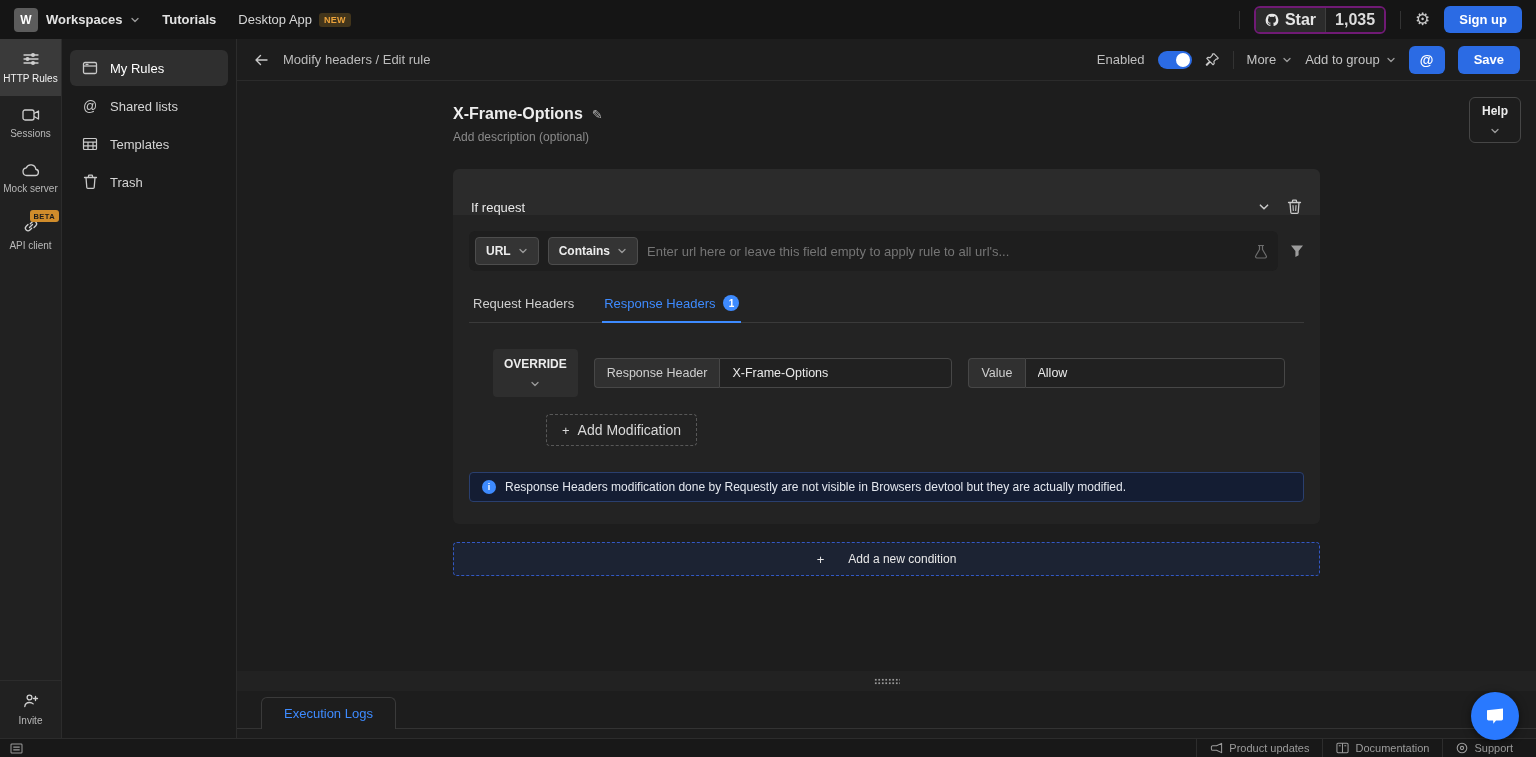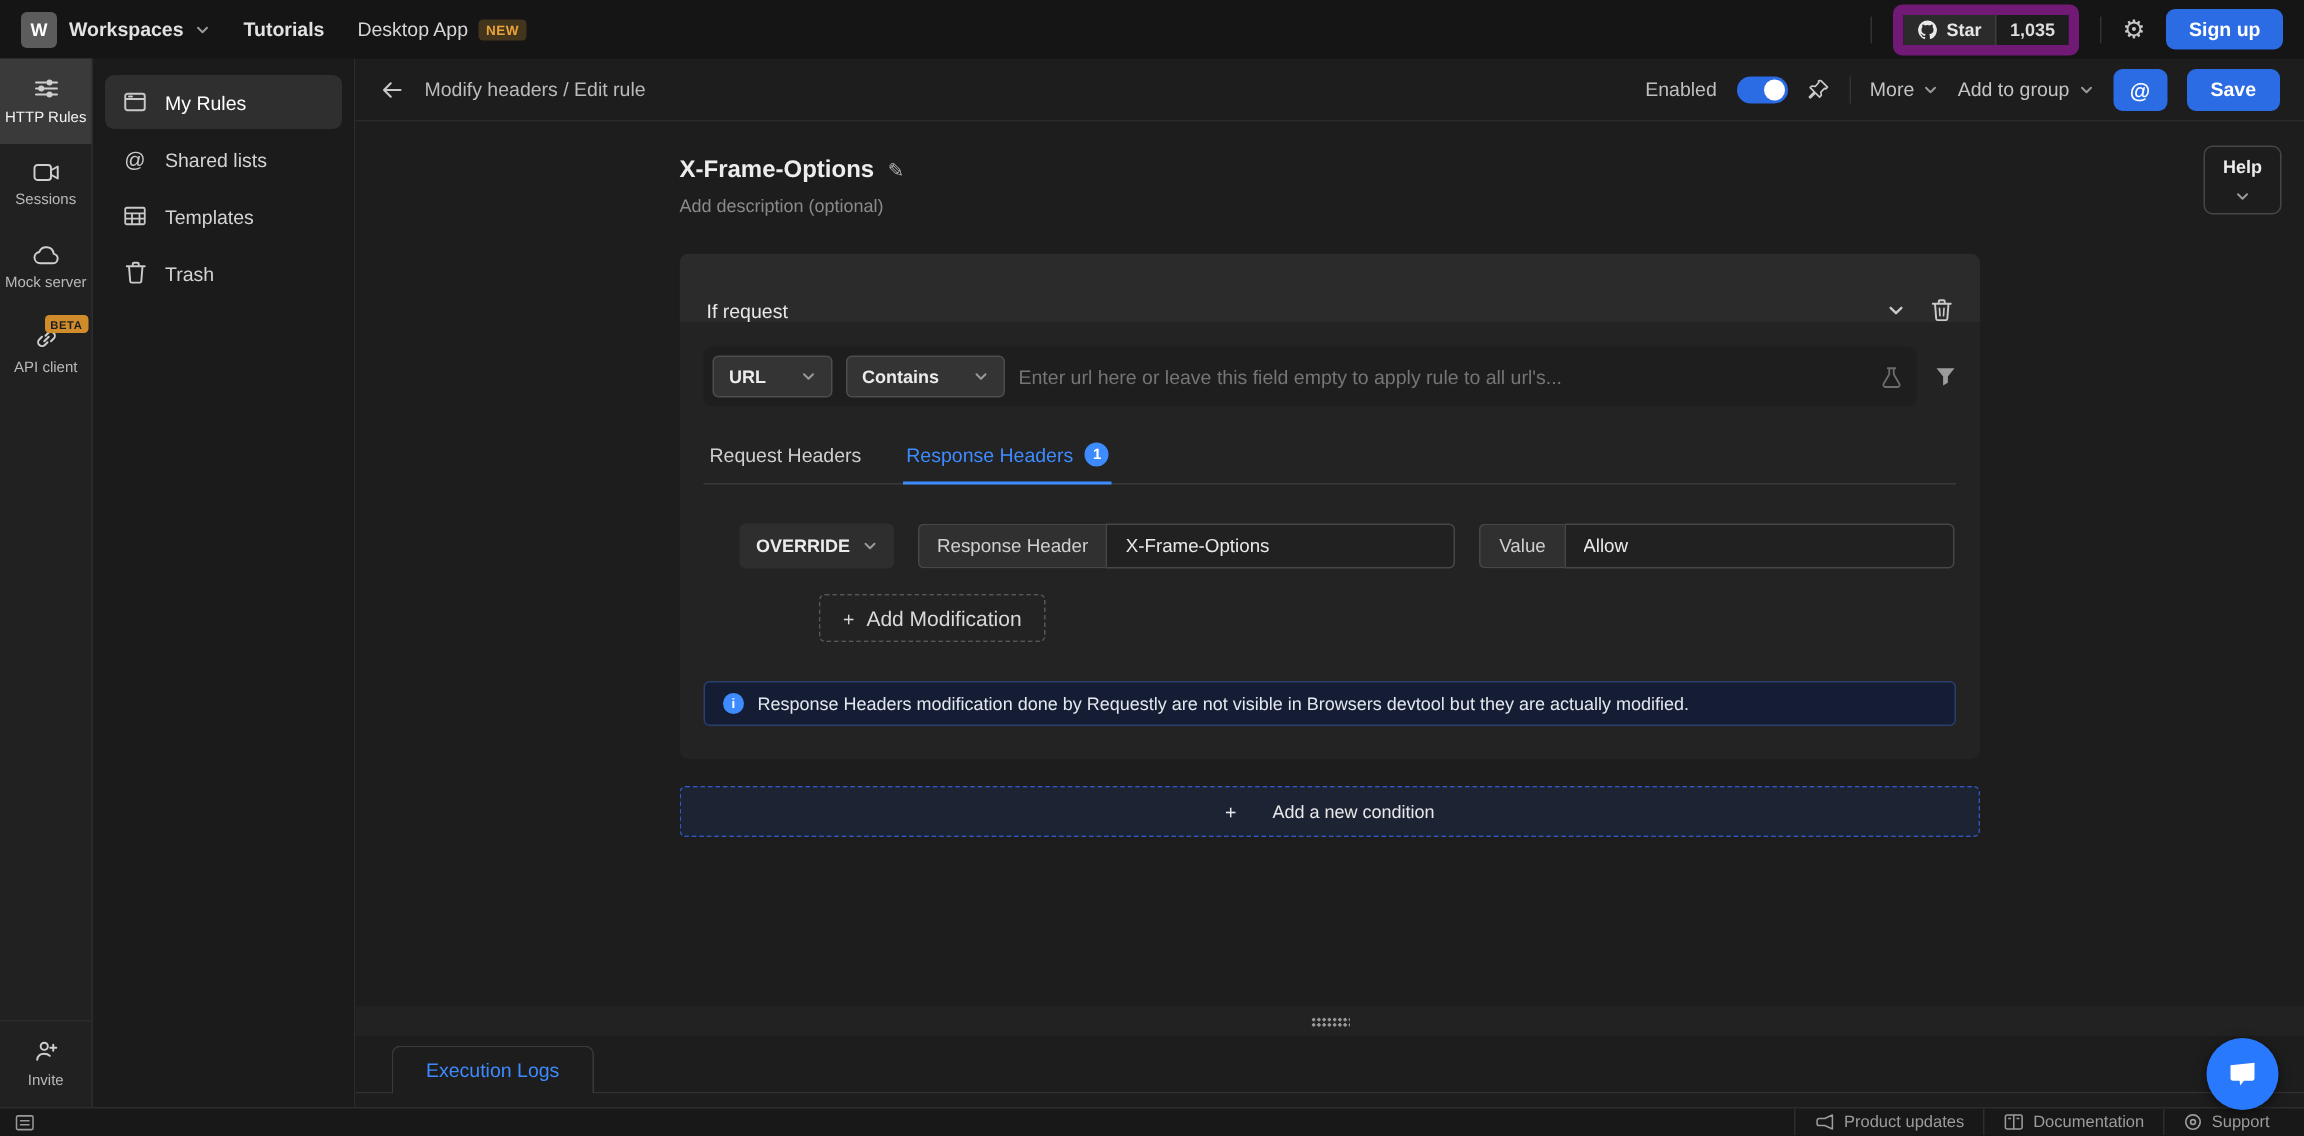--- a/index.html
+++ b/index.html
@@ -16,21 +16,21 @@
   
   .topbar{height:39px;background:#151515;display:flex;align-items:center;justify-content:space-between;padding:0 14px;flex:0 0 auto;}
   .tb-left{display:flex;align-items:center;gap:22px;}
   .ws-btn{display:flex;align-items:center;gap:8px;cursor:pointer;}
   .ws-avatar{width:24px;height:24px;border-radius:4px;background:#5c5c5c;color:#fff;font-size:12px;font-weight:bold;display:flex;align-items:center;justify-content:center;}
   .tb-link{font-size:13px;color:#e2e2e2;font-weight:600;}
   .tb-item{display:flex;align-items:center;gap:7px;cursor:pointer;}
   .new-badge{font-size:9px;font-weight:bold;color:var(--new-badge-text);background:#42351b;border-radius:3px;padding:2px 5px;letter-spacing:.3px;}
   .tb-right{display:flex;align-items:center;gap:14px;}
   .vdiv{width:1px;height:18px;background:#333;}
-  .star-widget{display:flex;align-items:stretch;border:7px solid #701a75;border-radius:6px;overflow:hidden;cursor:pointer;font-size:12px;}
+  .star-widget{display:flex;align-items:stretch;border:2px solid #701a75;border-radius:6px;overflow:hidden;cursor:pointer;font-size:16px;}
   .star-main{display:flex;align-items:center;gap:6px;background:#2b2b2b;padding:3px 9px;color:#e6e6e6;font-weight:600;}
   .star-count{display:flex;align-items:center;background:#1d1d1d;border-left:1px solid #3e3e3e;padding:3px 9px;color:#dcdcdc;font-weight:600;}
   .gear{font-size:17px;color:#c7c7c7;cursor:pointer;line-height:1;}
   .btn-primary{background:var(--accent);color:#fff;border:none;border-radius:6px;font-size:13px;font-weight:600;padding:6px 15px;cursor:pointer;}
 
   
   .middle{flex:1;display:flex;min-height:0;}
 
   
   .rail{width:62px;background:#212121;border-right:1px solid #2c2c2c;display:flex;flex-direction:column;flex:0 0 auto;}
@@ -74,34 +74,34 @@
 
   .card{margin-top:25px;border-radius:6px;overflow:hidden;}
   .card-header{background:#2b2b2b;height:46px;display:flex;align-items:flex-end;justify-content:space-between;padding:0 18px;}
   .card-header .ch-title{font-size:13px;color:#e8e8e8;}
   .ch-actions{display:flex;align-items:center;gap:17px;}
   .ch-actions .act{color:#c9c9c9;cursor:pointer;display:flex;}
   .card-body{background:#232323;padding:16px 16px 22px 16px;}
 
   .src-row{display:flex;align-items:center;}
   .src-box{flex:1;background:#1e1e1e;border-radius:6px;display:flex;align-items:center;gap:9px;padding:6px 10px 6px 6px;}
-  .dd-btn{display:flex;align-items:center;gap:23px;background:#343434;border:1px solid #4d4d4d;border-radius:4px;padding:6px 10px;font-size:12px;font-weight:bold;color:#ececec;cursor:pointer;white-space:nowrap;}
+  .dd-btn{display:flex;align-items:center;gap:7px;background:#343434;border:1px solid #4d4d4d;border-radius:4px;padding:6px 10px;font-size:12px;font-weight:bold;color:#ececec;cursor:pointer;white-space:nowrap;}
   .url-input{flex:1;background:transparent;border:none;outline:none;color:#e6e6e6;font-size:13px;}
   .url-input::placeholder{color:#757575;}
   .flask{color:#6d6d6d;cursor:pointer;display:flex;}
   .funnel{color:#9c9c9c;margin-left:12px;cursor:pointer;display:flex;}
 
   .tabs{margin-top:20px;border-bottom:1px solid #3a3a3a;display:flex;gap:26px;padding:0 2px;}
   .tab{font-size:13px;color:#cfcfcf;padding:4px 2px 11px;cursor:pointer;display:flex;align-items:center;gap:8px;position:relative;}
   .tab.active{color:var(--link);}
   .tab.active::after{content:"";position:absolute;left:0;right:0;bottom:-1px;height:2px;background:var(--link);}
   .tab-badge{width:16px;height:16px;border-radius:50%;background:var(--link);color:#fff;font-size:10px;font-weight:bold;display:flex;align-items:center;justify-content:center;}
 
   .mod-row{margin-top:26px;margin-left:24px;display:flex;align-items:center;gap:16px;}
-  .override-btn{display:flex;align-items:center;gap:8px;background:#2e2e2e;border:none;border-radius:4px;padding:8px 11px;font-size:12px;font-weight:bold;color:#ececec;cursor:pointer;}
+  .override-btn{display:flex;align-items:center;gap:8px;background:#2e2e2e;border:none;border-radius:4px;padding:8px 11px;font-size:12px;font-weight:bold;color:#ececec;cursor:pointer;flex-direction:column;}
   .igroup{display:flex;align-items:stretch;}
   .iaddon{background:#303030;border:1px solid #474747;border-right:none;border-radius:4px 0 0 4px;padding:7px 12px;font-size:12.5px;color:#cfcfcf;display:flex;align-items:center;white-space:nowrap;}
   .ifield{background:#212121;border:1px solid #474747;border-radius:0 4px 4px 0;padding:7px 12px;font-size:12.5px;color:#eaeaea;outline:none;}
   .ifield.w1{width:233px;}
   .ifield.w2{width:260px;}
 
   .add-mod{margin:17px 0 0 77px;display:inline-flex;align-items:center;gap:8px;background:transparent;border:1px dashed #585858;border-radius:4px;padding:7px 15px;font-size:14px;color:#d9d9d9;cursor:pointer;}
   .plus::before{content:"+";font-size:13px;color:inherit;}
 
   .info-banner{margin-top:26px;background:var(--info-bg);border:1px solid var(--info-border);border-radius:4px;padding:7px 12px;display:flex;align-items:center;gap:9px;}

